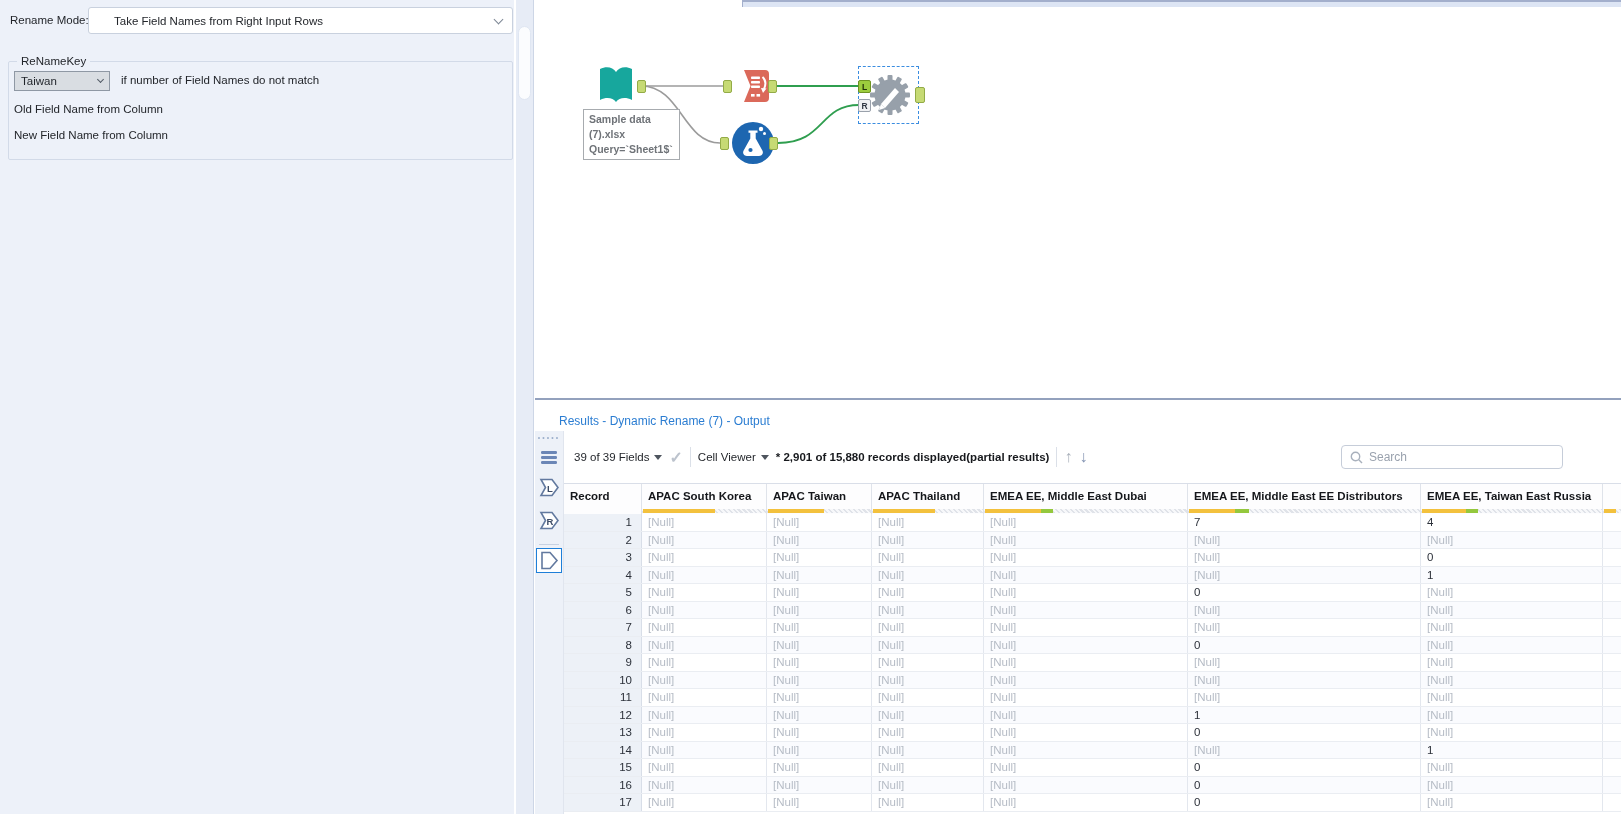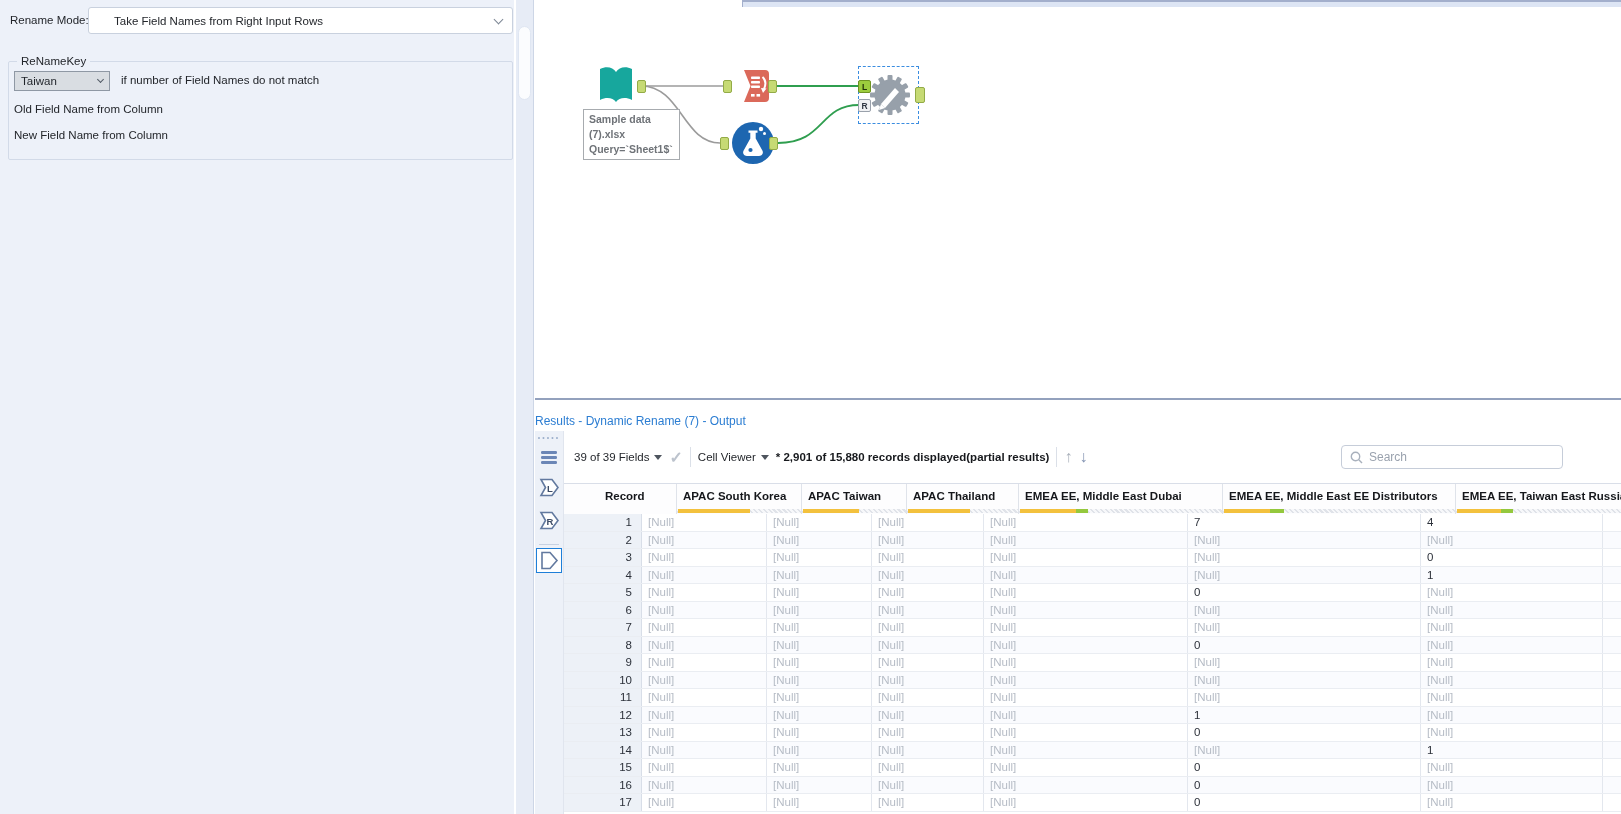--- a/index.html
+++ b/index.html
@@ -38,21 +38,21 @@
   .io-square { position:absolute; width:13px; height:13px; border-radius:2px; font-size:8.5px; font-weight:bold;
                display:flex; align-items:center; justify-content:center; }
   #anchor-L { left:-1px; top:13px; background:#9ccc3d; border:1px solid #6f9423; color:#243309; }
   #anchor-R { left:-1px; top:32px; background:#f1f2f4; border:1px solid #9aa1ab; color:#333a45; }
   #selected-out { position:absolute; right:-7px; top:20px; width:10px; height:16px; background:#c6da74;
                   border:1px solid #93ab47; border-radius:2px; }
 
   
   #results { position:absolute; left:535px; top:398px; width:1086px; height:416px; background:#fff;
              border-top:2px solid #93a1bd; }
-  #results-title { height:42px; display:flex; align-items:center; padding-left:0;
+  #results-title { height:42px; display:flex; align-items:center; padding-left:24px;
                    font-size:12px; color:#2b7dd2; background:#fff; border-bottom:1px solid #eef1f6; }
   #results-body { position:absolute; left:0; top:31px; right:0; bottom:0; display:flex; }
   #rail { width:29px; background:#edf1f8; border-right:1px solid #e0e5ee; display:flex;
           flex-direction:column; align-items:center; padding-top:3px; flex:none; }
   .rail-dots { color:#9db0cc; font-size:7px; letter-spacing:2px; line-height:8px; margin-bottom:4px; }
   .rail-item { margin:4px 0; }
   .rail-divider { width:20px; height:1px; background:#c8d2e2; margin:5px 0 3px; }
   .rail-selected { border:1px solid #1e7fd8; background:#fff; padding:1px; line-height:0; }
   #results-main { flex:1; display:flex; flex-direction:column; min-width:0; }
   #toolbar { height:52px; display:flex; align-items:center; padding-left:10px; gap:7px; background:#fff; flex:none; }
@@ -251,21 +251,21 @@
           <svg width="13" height="13" viewBox="0 0 13 13">
             <circle cx="5.5" cy="5.5" r="4.2" fill="none" stroke="#a8b0bc" stroke-width="1.4"></circle>
             <line x1="8.8" y1="8.8" x2="12" y2="12" stroke="#a8b0bc" stroke-width="1.4"></line>
           </svg>
           <input type="text" placeholder="Search" style="">
         </div>
       </div>
 
       <div id="grid">
           <div class="grid-header">
-            <div class="hcell" style="width: 78px; margin-left: 35px;"><span>Record</span></div>
+            <div class="hcell" style="width: 78px;"><span>Record</span></div>
             <div class="hcell" style="width: 125px;"><span>APAC South Korea</span><div class="hbar">
                 <span class="y" style="width: 72px;"></span>
               </div></div>
             <div class="hcell" style="width: 105px;"><span>APAC Taiwan</span><div class="hbar">
                 <span class="y" style="width: 56px;"></span>
               </div></div>
             <div class="hcell" style="width: 112px;"><span>APAC Thailand</span><div class="hbar">
                 <span class="y" style="width: 62px;"></span>
               </div></div>
             <div class="hcell" style="width: 204px;"><span>EMEA EE, Middle East Dubai</span><div class="hbar">

